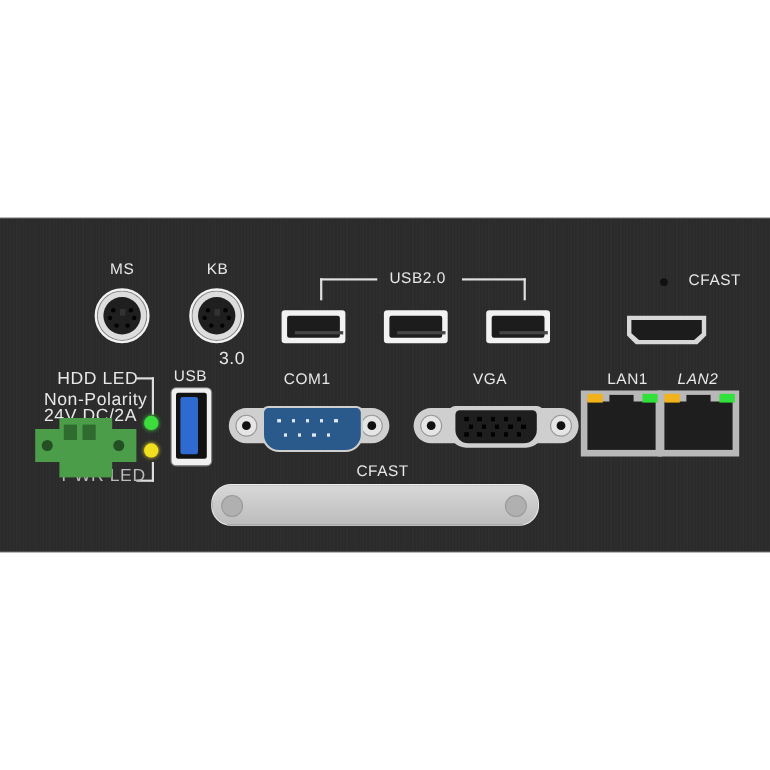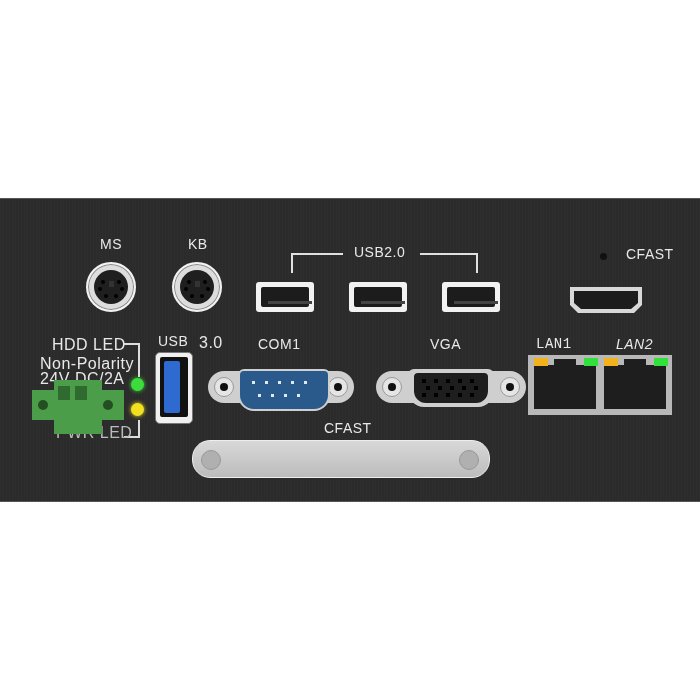--- a/index.html
+++ b/index.html
@@ -102,21 +102,21 @@
 <div>
   <div class="term" style="left:32px;top:390px;width:92px;height:30px;"></div>
   <div class="term" style="left:54px;top:380px;width:48px;height:54px;"></div>
   <div style="position:absolute;left:58px;top:386px;width:12px;height:14px;background:#2f6a2e;"></div>
   <div style="position:absolute;left:75px;top:386px;width:12px;height:14px;background:#2f6a2e;"></div>
   <div style="position:absolute;left:38px;top:400px;width:10px;height:10px;border-radius:50%;background:#234f22;"></div>
   <div style="position:absolute;left:103px;top:400px;width:10px;height:10px;border-radius:50%;background:#234f22;"></div>
 </div>
 
 <div class="lbl" style="left:158px;top:333px;">USB</div>
-<div class="lbl sm" style="left:199px;top:334px;">3.0</div>
+<div class="lbl sm" style="left:199px;top:318px;">3.0</div>
 <div style="position:absolute;left:155px;top:352px;width:36px;height:70px;background:#f0f0f0;border-radius:5px;border:1px solid #777;">
   <div style="position:absolute;left:4px;top:4px;width:28px;height:60px;background:#111;border-radius:2px;"></div>
   <div style="position:absolute;left:8px;top:8px;width:16px;height:52px;background:#2f6ad0;border-radius:2px;"></div>
 </div>
 
 <div class="lbl" style="left:258px;top:336px;">COM1</div>
 <div class="dsub" style="left:208px;top:367px;width:146px;">
   <div class="flange"></div>
   <div class="screw" style="left:6px;"></div>
   <div class="screw" style="left:120px;"></div>
@@ -130,21 +130,21 @@
   <div class="flange"></div>
   <div class="screw" style="left:6px;"></div>
   <div class="screw" style="left:124px;"></div>
   <div style="position:absolute;left:32px;top:2px;width:86px;height:38px;background:#cfcfcf;border-radius:6px 6px 16px 16px;"></div>
   <div style="position:absolute;left:38px;top:6px;width:74px;height:30px;background:#1e1e1e;border-radius:4px 4px 12px 12px;"></div>
   <div style="position:absolute;left:46px;top:12px;width:58px;height:4px;background:repeating-linear-gradient(90deg,#000 0 4px,transparent 4px 12px);"></div>
   <div style="position:absolute;left:50px;top:19px;width:54px;height:4px;background:repeating-linear-gradient(90deg,#000 0 4px,transparent 4px 12px);"></div>
   <div style="position:absolute;left:46px;top:26px;width:58px;height:4px;background:repeating-linear-gradient(90deg,#000 0 4px,transparent 4px 12px);"></div>
 </div>
 
-<div class="lbl" style="left:536px;top:336px;font-family:Liberation Mono, monospace;">LAN1</div>
+<div class="lbl" style="left:552px;top:336px;">LAN1</div>
 <div class="lbl" style="left:616px;top:336px;font-style:italic;">LAN2</div>
 <div class="lan" style="left:528px;top:355px;">
   <div class="in"></div>
     <div class="notch"></div>
   <div class="led" style="left:6px;background:#f2b21c;"></div>
   <div class="led" style="left:56px;background:#32e03c;"></div>
 </div>
 <div class="lan" style="left:598px;top:355px;">
   <div class="in"></div>
     <div class="notch"></div>

